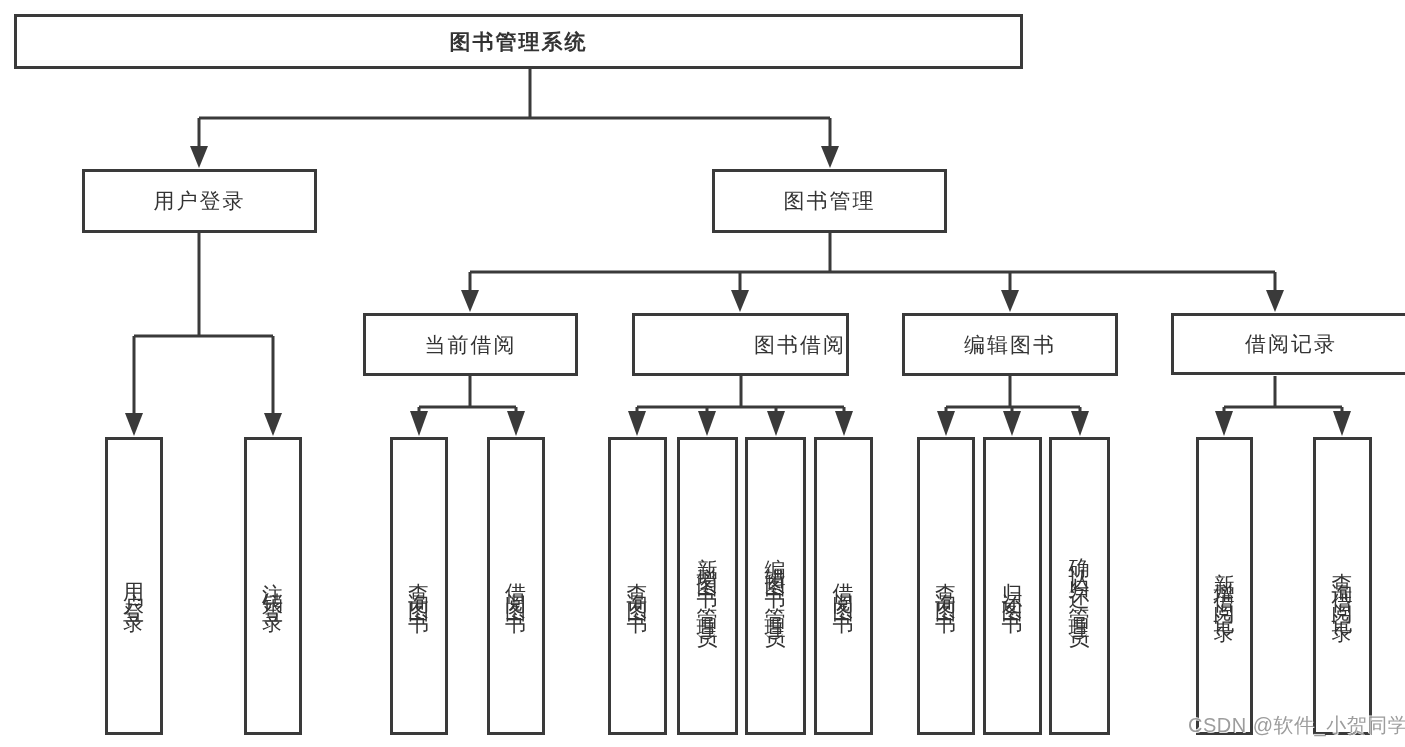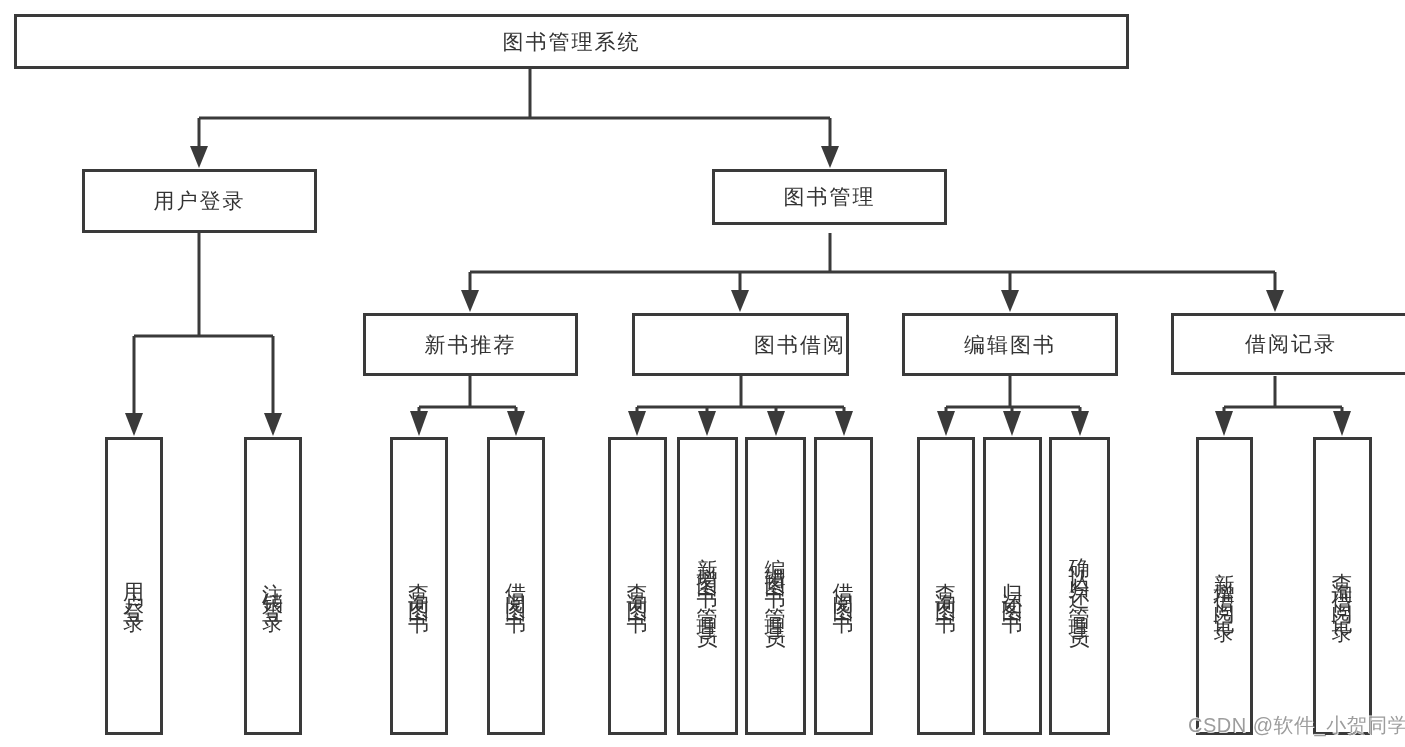--- a/index.html
+++ b/index.html
@@ -80,33 +80,33 @@
       <polygon points="767,411 785,411 776,436"></polygon>
       <polygon points="835,411 853,411 844,436"></polygon>
       <polygon points="937,411 955,411 946,436"></polygon>
       <polygon points="1003,411 1021,411 1012,436"></polygon>
       <polygon points="1071,411 1089,411 1080,436"></polygon>
       <polygon points="1215,411 1233,411 1224,436"></polygon>
       <polygon points="1333,411 1351,411 1342,436"></polygon>
     </g>
   </svg>
 
-  <div class="node root" style="left:14px; top:14px; width:1115px; height:55px;">
+  <div class="node root" style="left:14px; top:14px; width:1009px; height:55px;font-weight:bold;">
     <span class="lbl">图书管理系统</span>
   </div>
 
   <div class="node" style="left:82px; top:169px; width:235px; height:64px;">
     <span class="lbl">用户登录</span>
   </div>
-  <div class="node" style="left:712px; top:169px; width:235px; height:56px;">
+  <div class="node" style="left:712px; top:169px; width:235px; height:64px;">
     <span class="lbl">图书管理</span>
   </div>
 
   <div class="node" style="left:363px; top:313px; width:215px; height:63px;">
-    <span class="lbl">新书推荐</span>
+    <span class="lbl">当前借阅</span>
   </div>
   <div class="node" style="left:632px; top:313px; width:217px; height:63px;justify-content:flex-end;">
     <span class="lbl">图书借阅</span>
   </div>
   <div class="node" style="left:902px; top:313px; width:216px; height:63px;">
     <span class="lbl">编辑图书</span>
   </div>
   <div class="node" style="left:1171px; top:313px; width:240px; height:62px;">
     <span class="lbl">借阅记录</span>
   </div>

